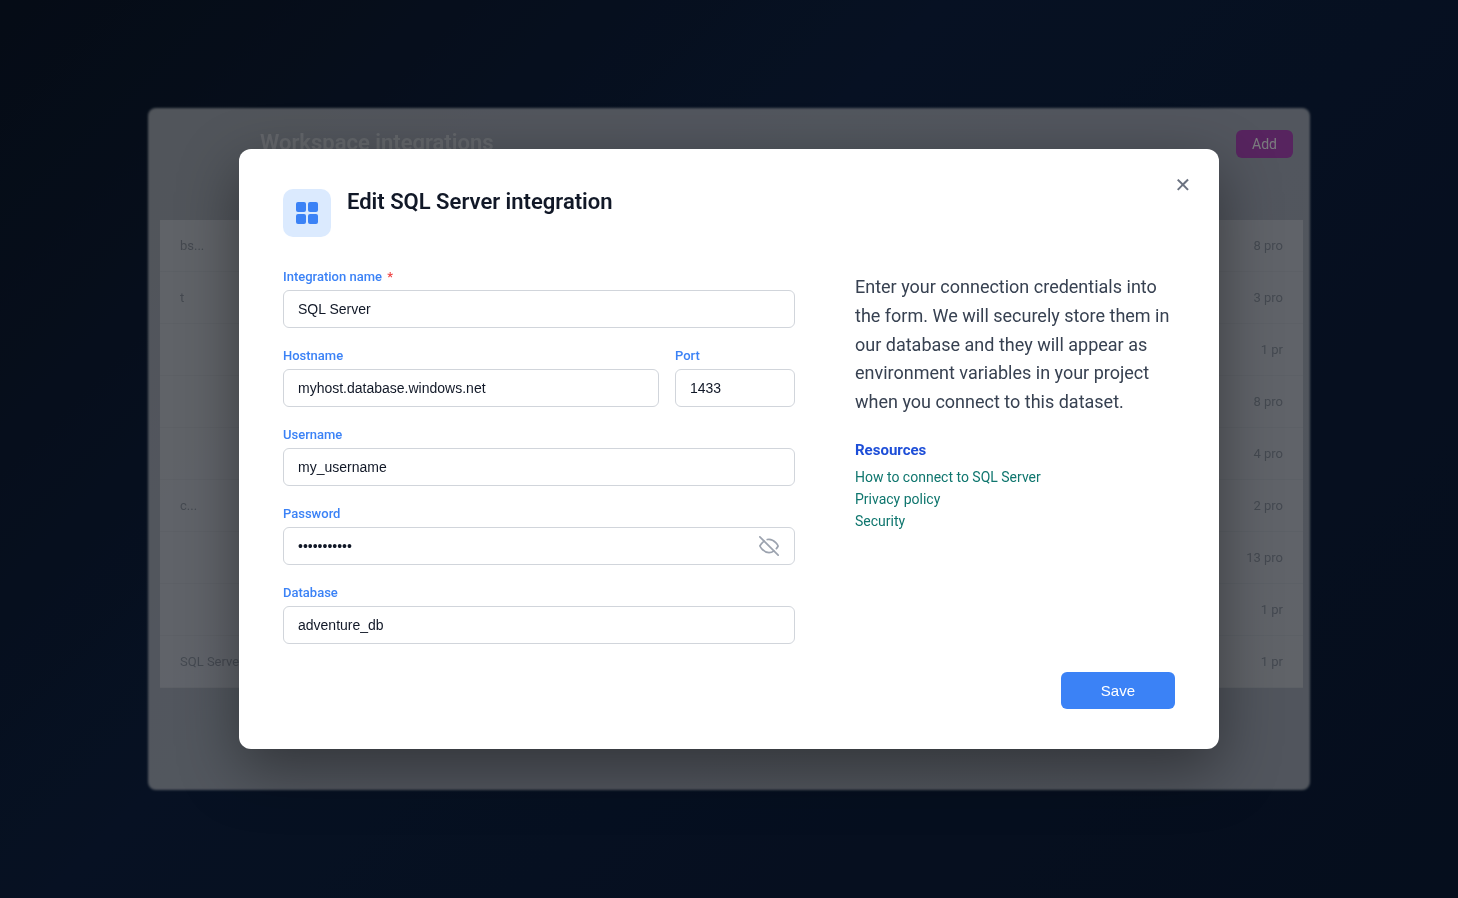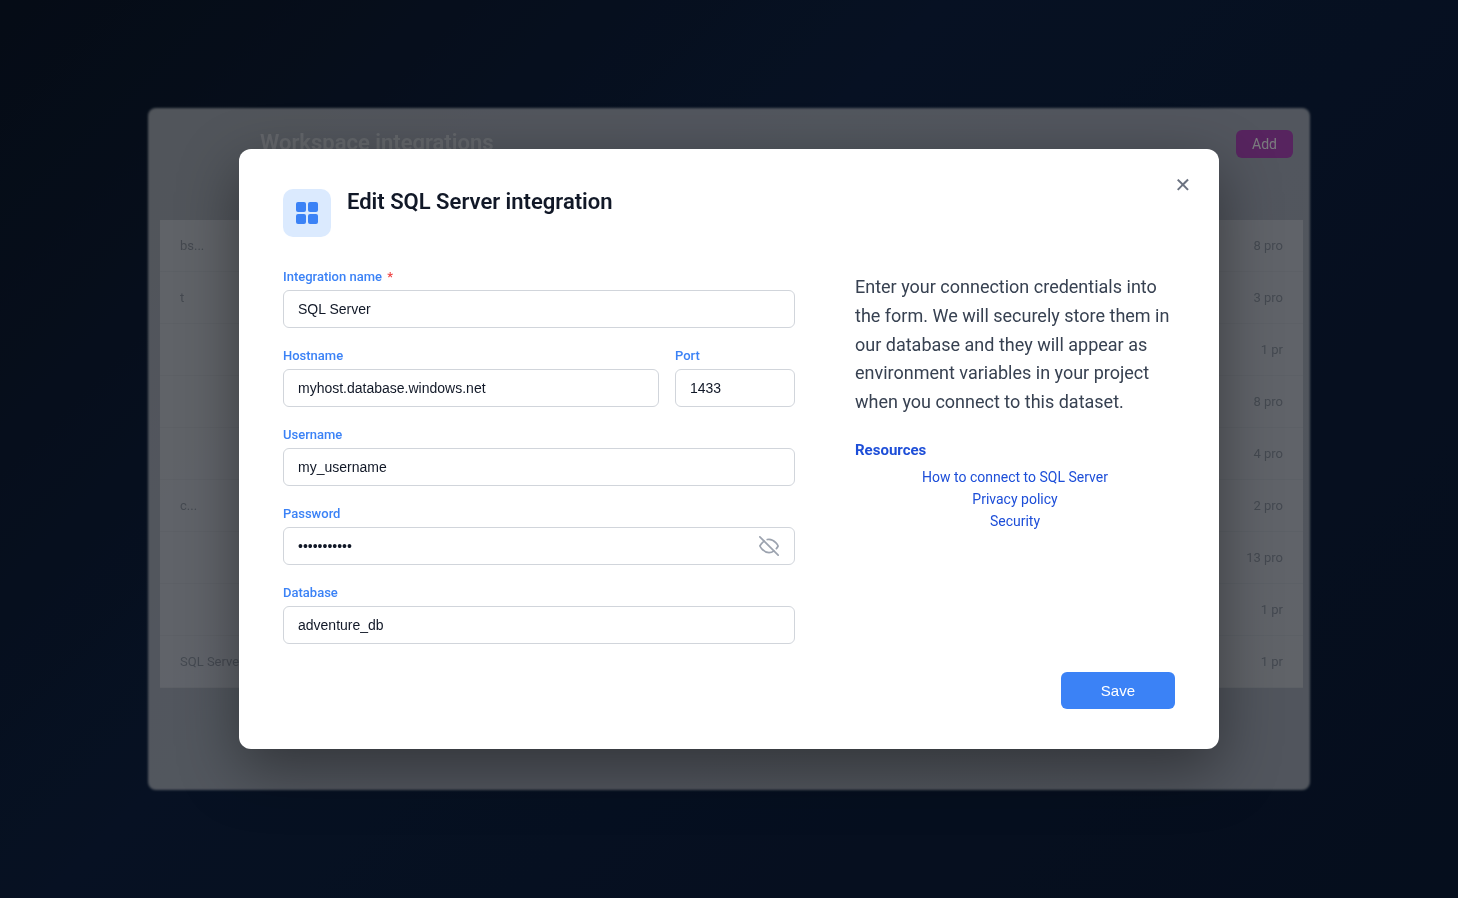--- a/index.html
+++ b/index.html
@@ -223,25 +223,24 @@
     .resources-title {
       font-size: 15px;
       font-weight: 700;
       color: #1d4ed8;
       margin-bottom: 10px;
     }
 
     .resource-link {
       display: block;
       font-size: 14px;
-      color: #1d4ed8;
+      color: #0f766e;
       text-decoration: none;
       margin-bottom: 6px;
       cursor: pointer;
-      text-align: center;
     }
 
     
     .modal-footer {
       display: flex;
       justify-content: flex-end;
       margin-top: 28px;
     }
 
     .save-btn {

